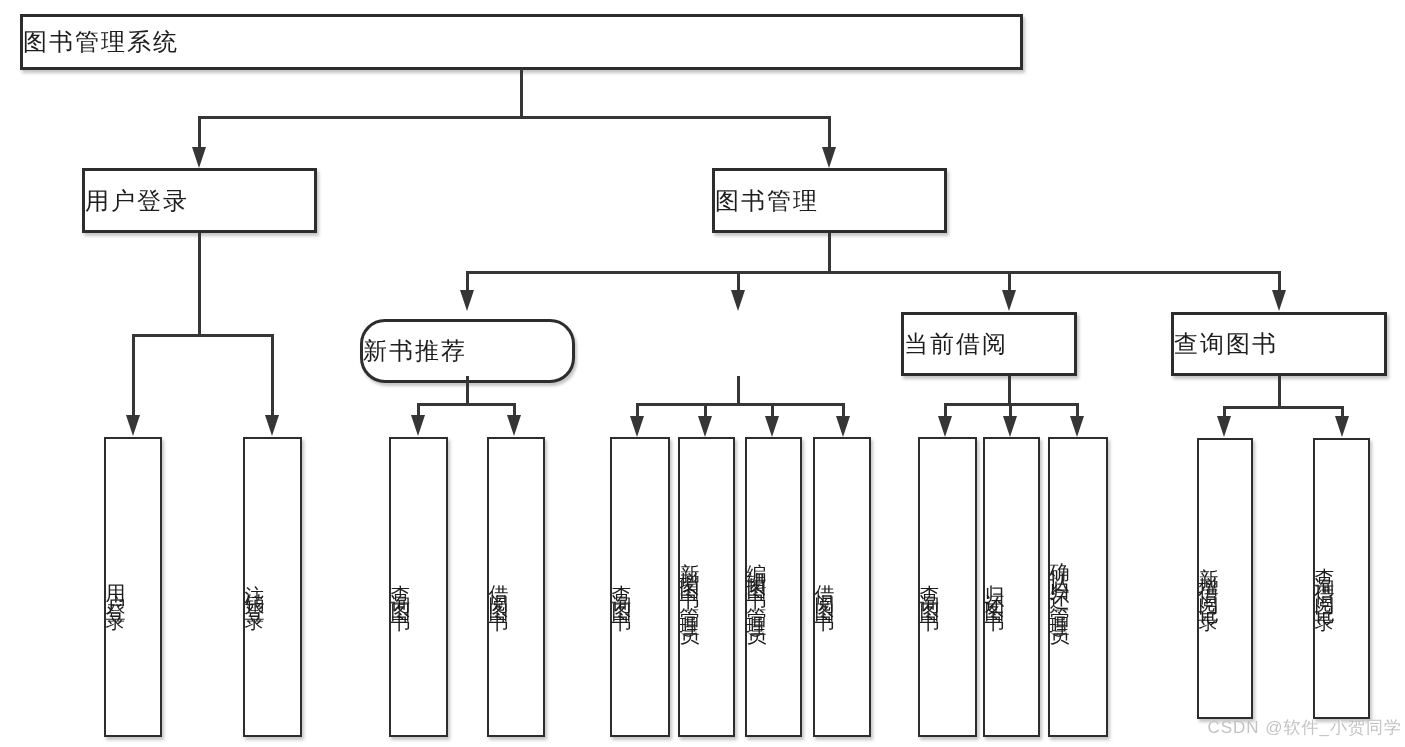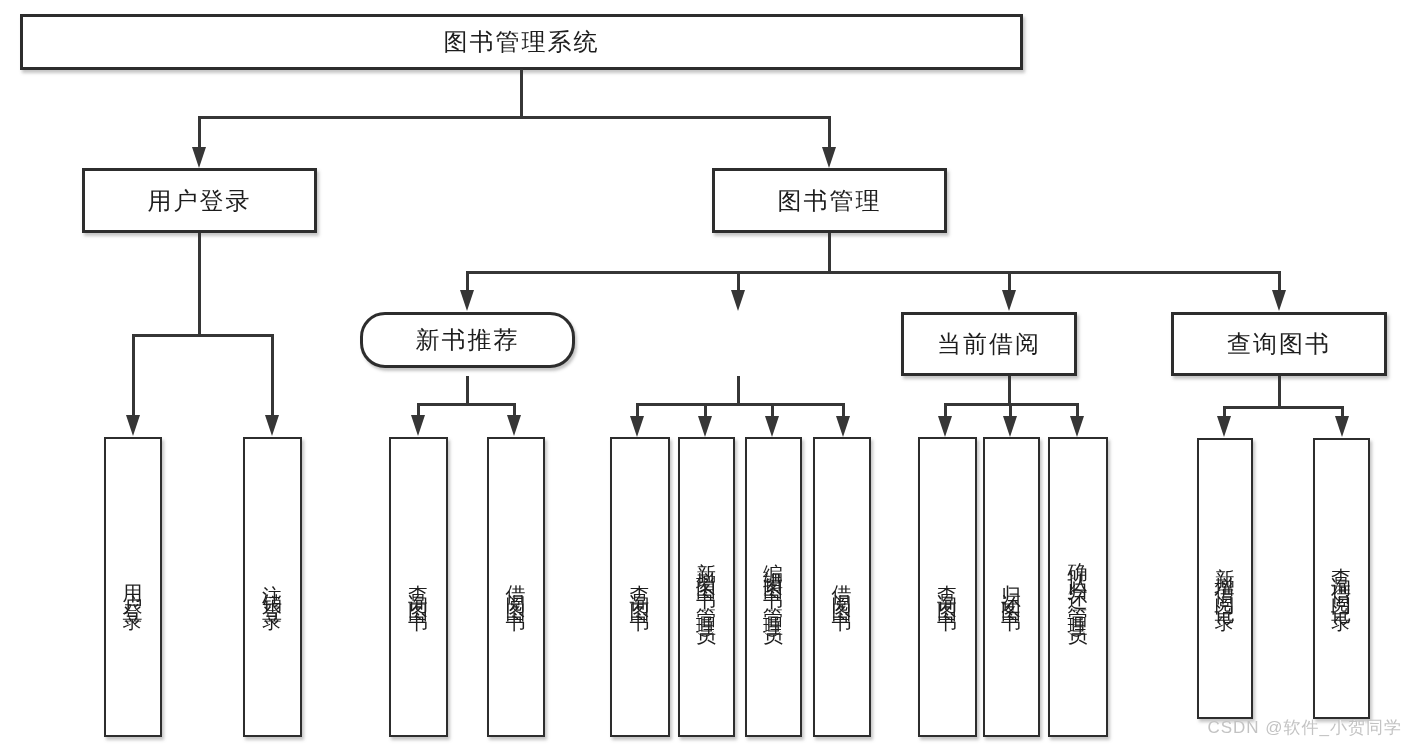--- a/index.html
+++ b/index.html
@@ -1,19 +1,19 @@
 <!DOCTYPE html>
 <html><head>
 <meta charset="utf-8">
 <style>
   html,body{margin:0;padding:0;background:#ffffff;}
   #canvas{position:relative;width:1405px;height:747px;background:#ffffff;overflow:hidden;
           font-family:"Liberation Sans", sans-serif;}
   .box{position:absolute;background:#ffffff;border:3px solid #2d2d2d;box-sizing:border-box;
-       display:flex;align-items:center;justify-content:center;
+       display:flex;align-items:center;justify-content:flex-start;
        box-shadow:2px 3px 3px rgba(90,90,90,0.35);}
   .leaf{border-width:2.5px;}
   .lbl{font-size:24px;color:#1d1d1d;letter-spacing:2px;white-space:nowrap;}
   .vlbl{writing-mode:vertical-rl;text-orientation:mixed;font-size:20px;color:#1d1d1d;
         letter-spacing:9px;line-height:1;}
   .vl{position:absolute;width:3px;background:#363636;}
   .hl{position:absolute;height:3px;background:#363636;}
   .ar{position:absolute;width:0;height:0;border-left:7px solid transparent;
       border-right:7px solid transparent;border-top:21px solid #363636;}
   #watermark{position:absolute;right:3px;top:716px;font-size:17px;color:#c3c3c3;
@@ -28,21 +28,21 @@
     <span class="lbl">图书管理系统</span>
   </div>
 
   <div class="box" style="left:82px;top:168px;width:235px;height:65px;">
     <span class="lbl">用户登录</span>
   </div>
   <div class="box" style="left:712px;top:168px;width:235px;height:65px;">
     <span class="lbl">图书管理</span>
   </div>
 
-  <div class="box" style="left:360px;top:312px;width:215px;height:56px;border-radius:25px;">
+  <div class="box" style="left:360px;top:319px;width:215px;height:64px;border-radius:25px;">
     <span class="lbl">新书推荐</span>
   </div>
   <div class="box" style="left:901px;top:312px;width:176px;height:64px;">
     <span class="lbl">当前借阅</span>
   </div>
   <div class="box" style="left:1171px;top:312px;width:216px;height:64px;">
     <span class="lbl">查询图书</span>
   </div>
 
   <div class="box leaf" style="left:104px;top:437px;width:58px;height:300px;">

